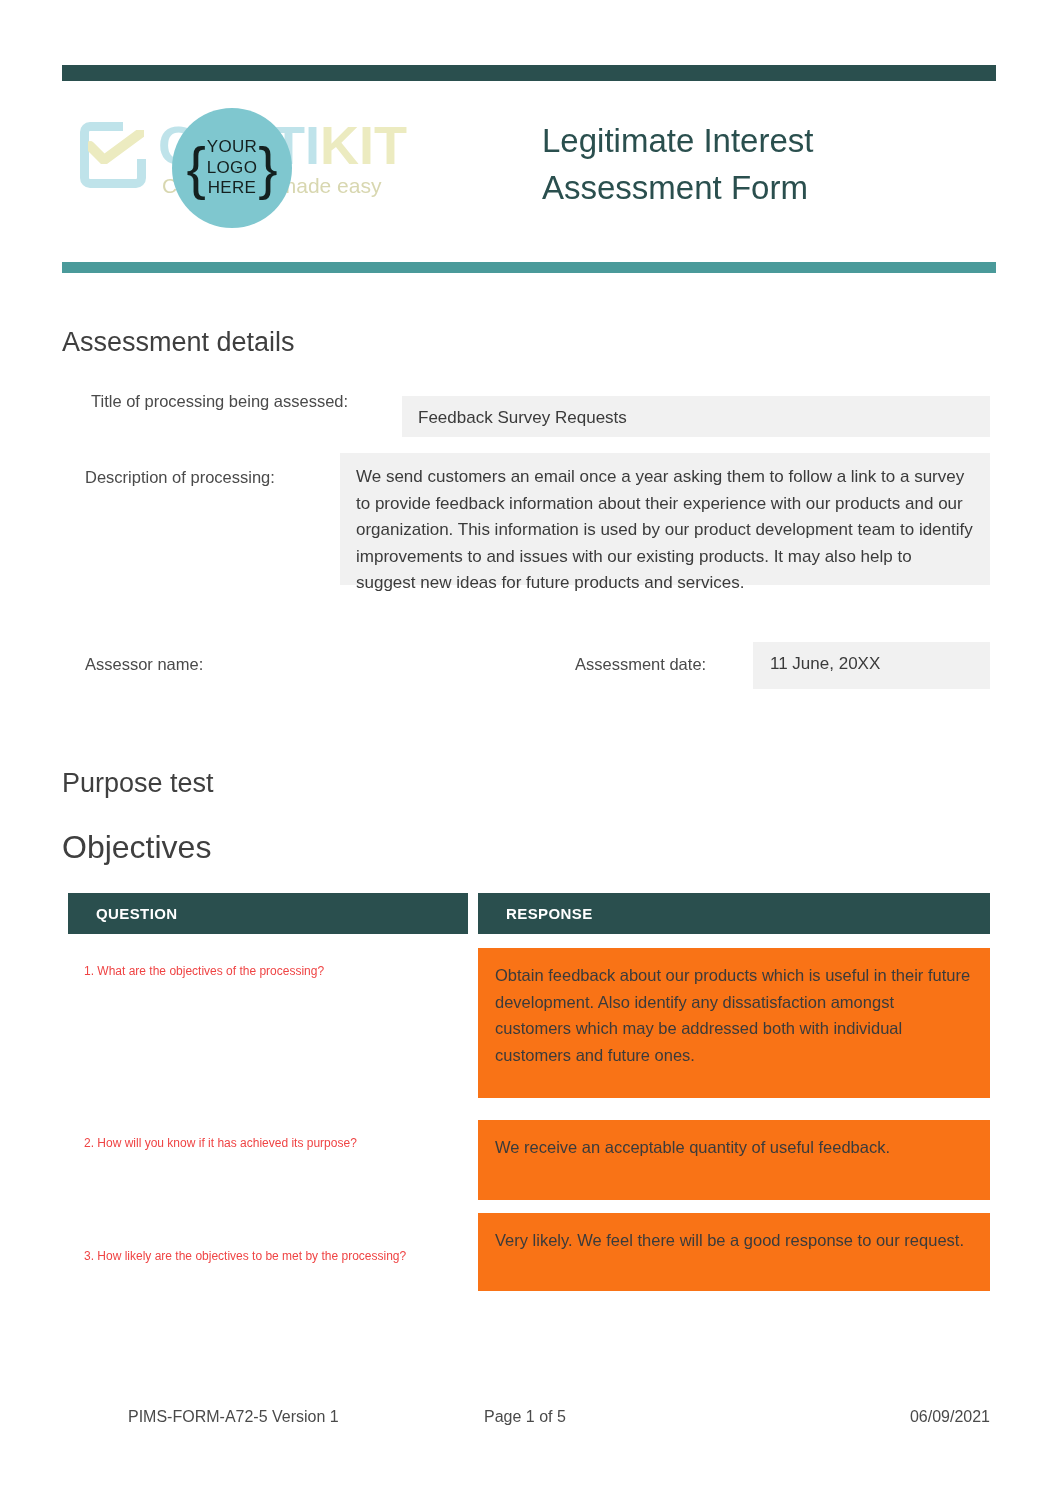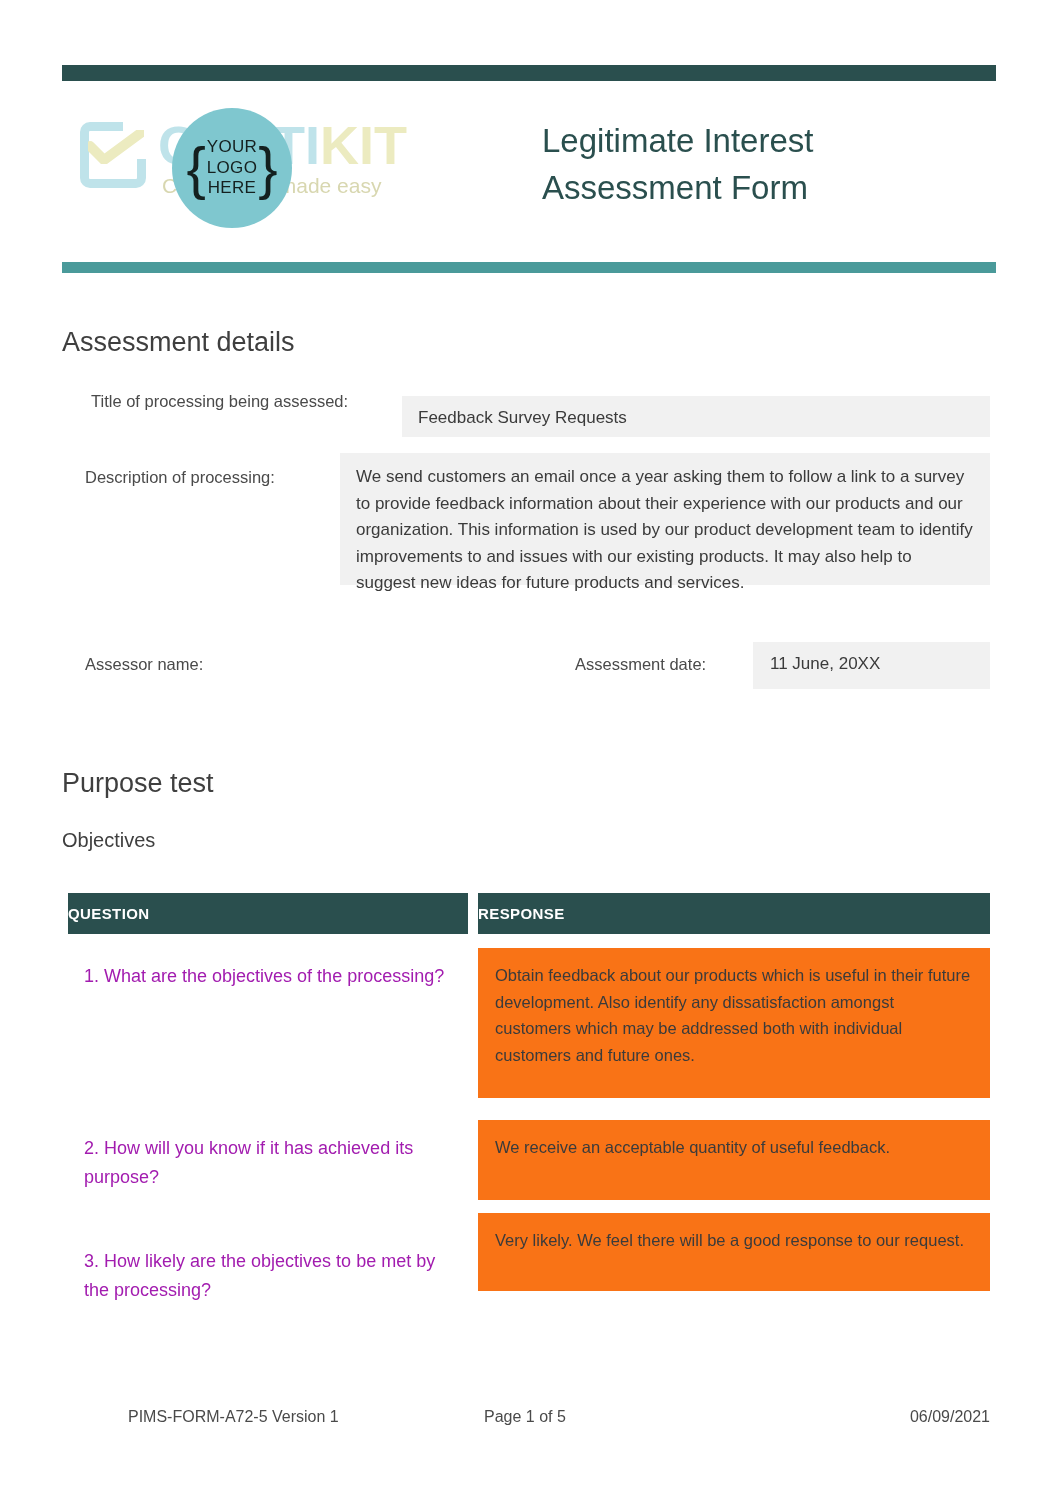--- a/index.html
+++ b/index.html
@@ -156,21 +156,21 @@
   .sec-h1 {
     position: absolute;
     left: 62px;
     font-size: 27px;
     color: #3f3f3f;
     font-weight: normal;
   }
   .sec-h2 {
     position: absolute;
     left: 62px;
-    font-size: 20px;
+    font-size: 32px;
     color: #3f3f3f;
     font-weight: normal;
   }
   #h-assessment-details { top: 327px; }
   #h-purpose-test { top: 768px; }
   #h-objectives { top: 829px; }
 
   
   .field-label {
     position: absolute;
@@ -209,33 +209,33 @@
     position: absolute;
     top: 0;
     height: 41px;
     background: #2a4f4e;
     color: #ffffff;
     font-size: 15px;
     font-weight: bold;
     letter-spacing: .4px;
     display: flex;
     align-items: center;
-    padding-left: 0;
+    padding-left: 28px;
     box-sizing: border-box;
   }
   .tbl-head-q { left: 0px;   width: 400px; }
   .tbl-head-r { left: 410px; width: 512px; }
 
   .q-cell {
     position: absolute;
     left: 16px;
     width: 380px;
-    font-size: 18px;
+    font-size: 12px;
     line-height: 1.62;
-    color: #a21caf;
+    color: #ef4444;
   }
   .r-cell {
     position: absolute;
     left: 410px;
     width: 512px;
     background: #f97316;
     box-sizing: border-box;
     padding: 14px 17px 16px 17px;
     font-size: 16.5px;
     line-height: 1.62;

